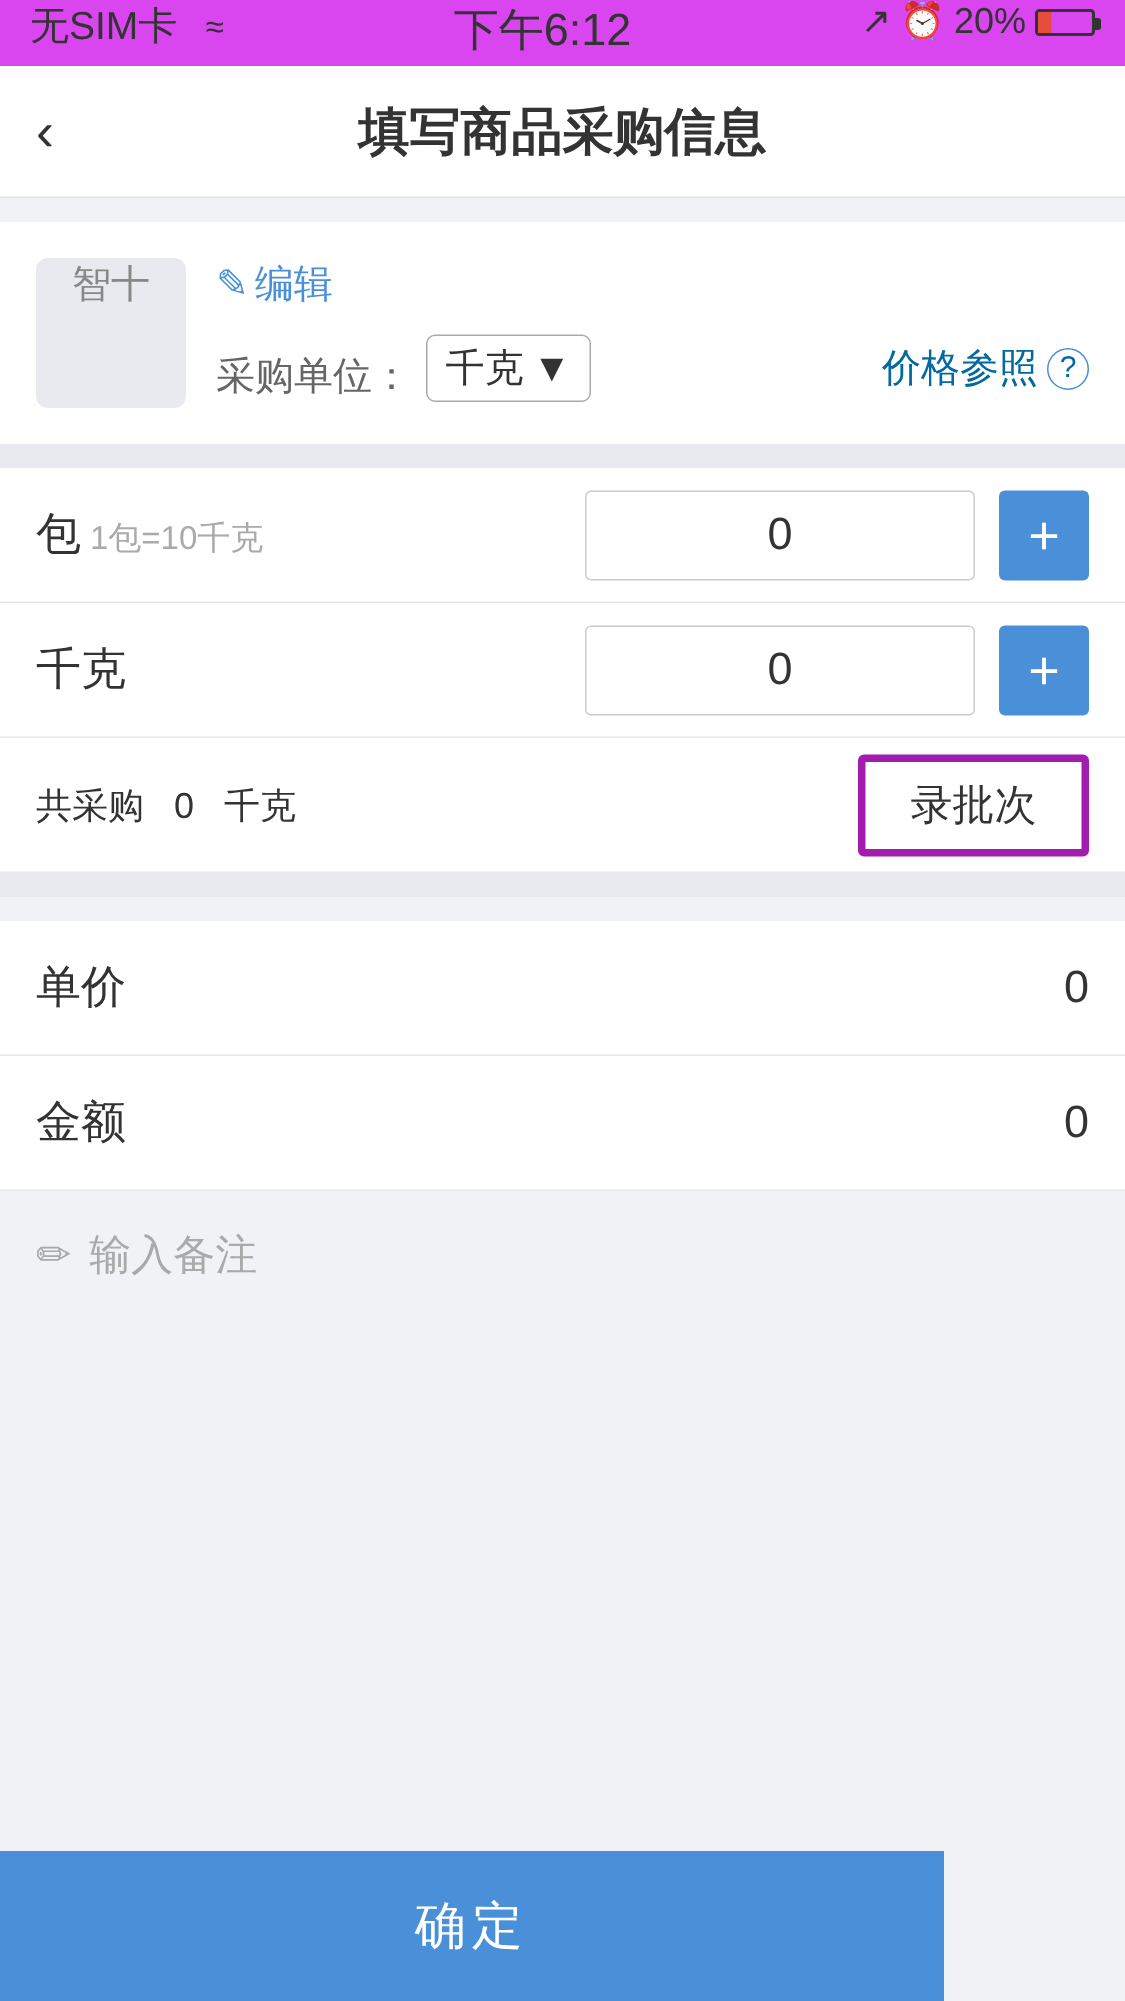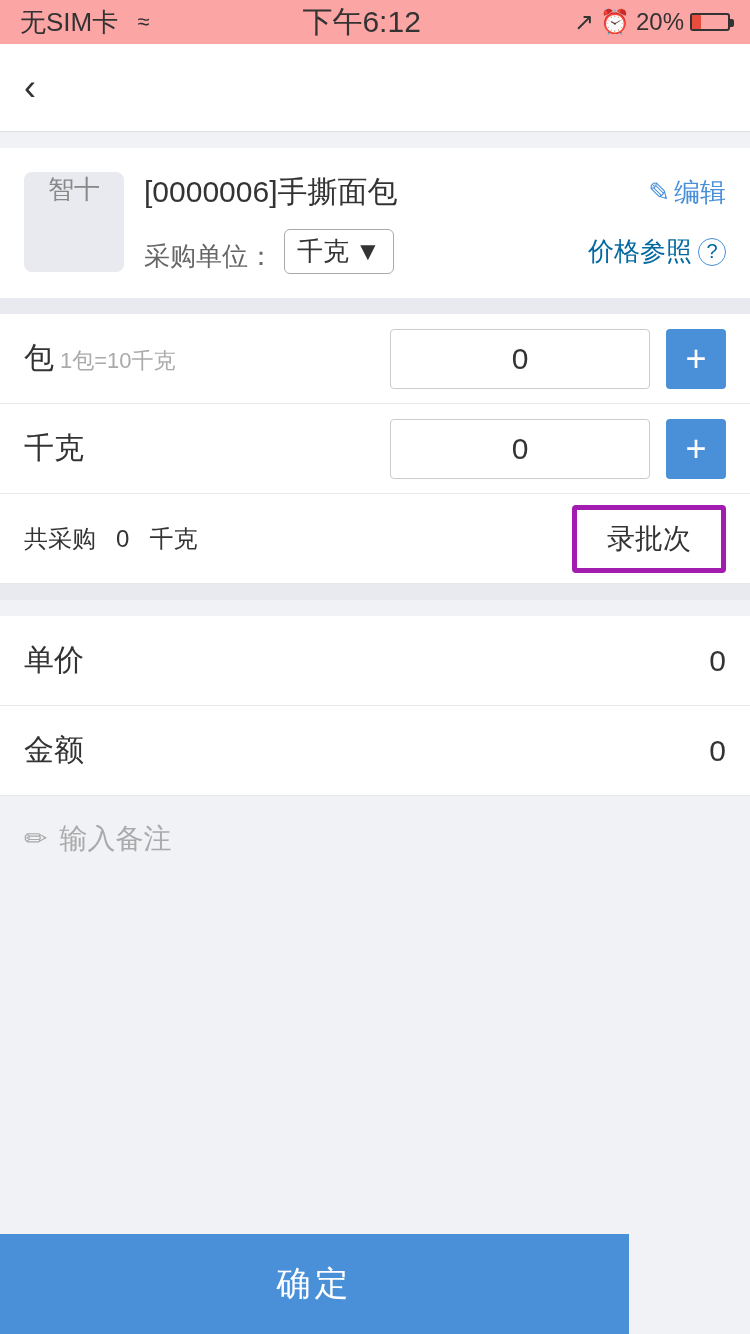--- a/index.html
+++ b/index.html
@@ -9,23 +9,23 @@
       min-height: 1334px;
       font-family: -apple-system, "PingFang SC", "Helvetica Neue", sans-serif;
       background: #f0f2f5;
       font-size: 28px;
       color: #333;
     }
 
     
     .status-bar {
       height: 44px;
-      background: #fca5a5;
-      display: flex;
-      align-items: center;
+      background: #d946ef;
+      display: flex;
+      align-items: flex-start;
       justify-content: space-between;
       padding: 0 20px;
       font-size: 26px;
       color: #333;
     }
     .status-left { display: flex; align-items: center; gap: 8px; }
     .status-center { font-size: 30px; font-weight: 500; }
     .status-right { display: flex; align-items: center; gap: 6px; font-size: 24px; }
     .battery-bar {
       width: 40px; height: 18px; border: 2px solid #333; border-radius: 3px;
@@ -267,29 +267,29 @@
     <span>⏰</span>
     <span>20%</span>
     <span class="battery-bar">
       <span class="battery-fill"></span>
     </span>
   </div>
 </div>
 
 <div class="nav-bar">
   <span class="nav-back">‹</span>
+  <span class="nav-title">填写商品采购信息</span>
 </div>
 
 <div class="product-card">
   <div class="product-image">
     <span>智十</span>
   </div>
   <div class="product-info">
     <div class="product-name-row">
-      <span class="product-name">[0000006]手撕面包</span>
       <span class="edit-btn">
         <span>✎</span>
         <span>编辑</span>
       </span>
     </div>
     <div class="unit-row">
       <div style="display:flex;align-items:flex-end;">
         <span class="unit-label">采购单位：</span>
         <span class="unit-select">
           <span>千克</span>

